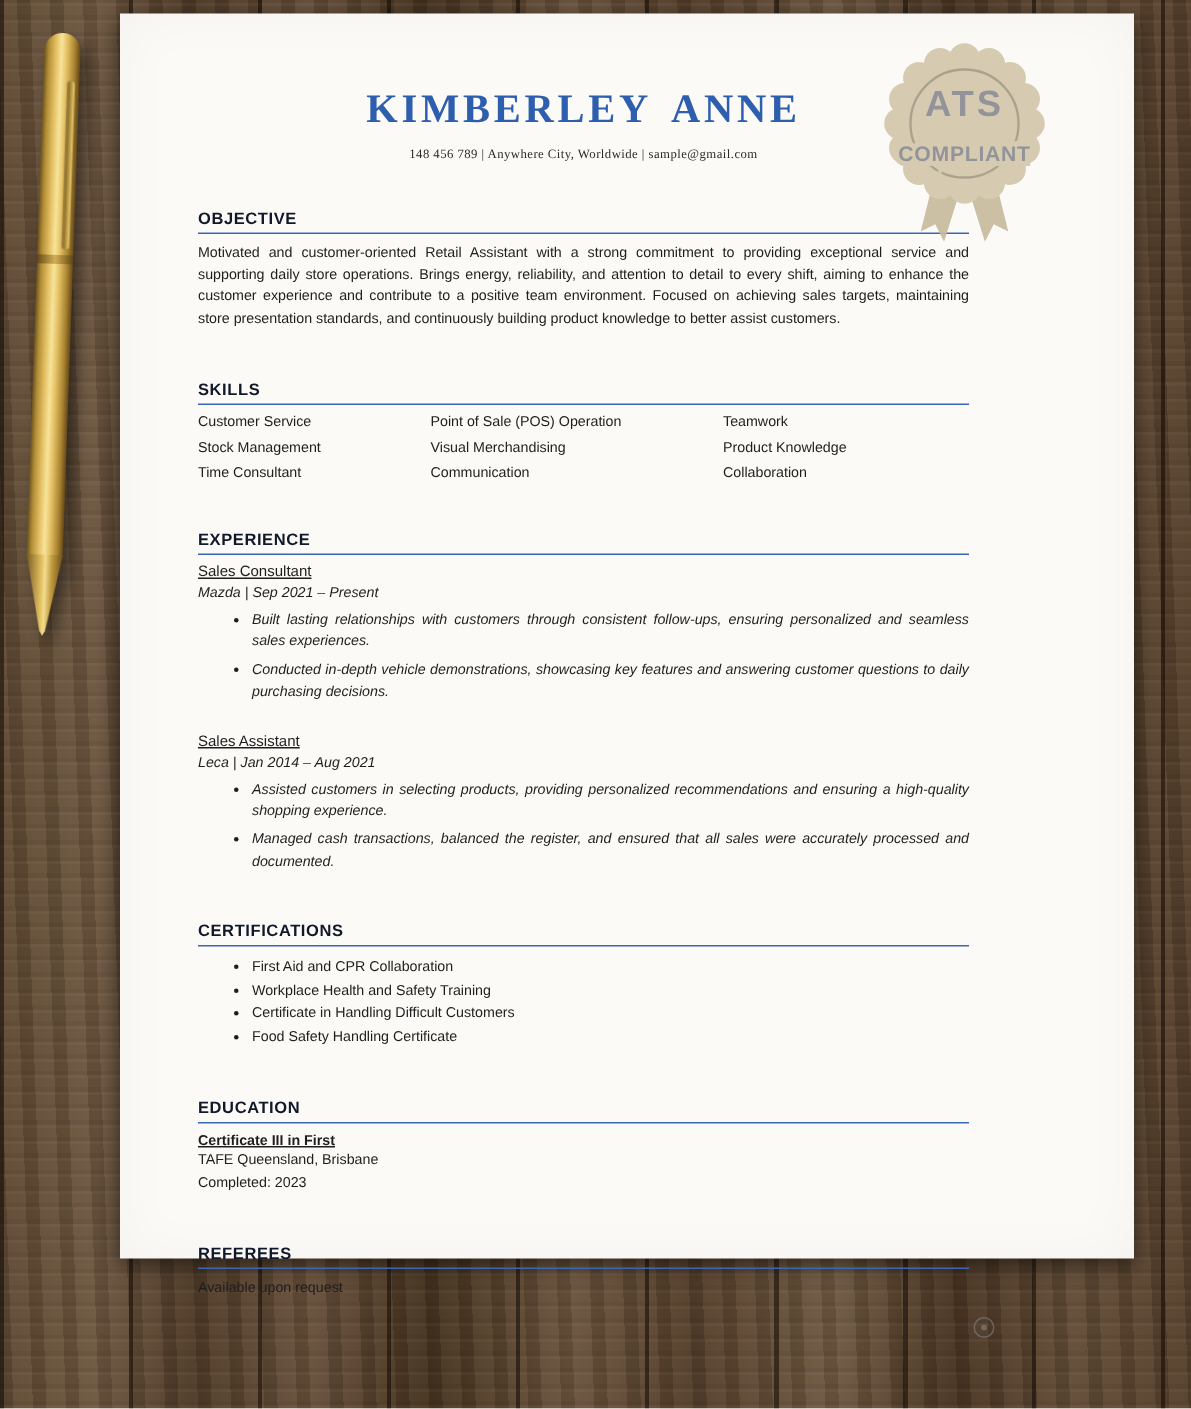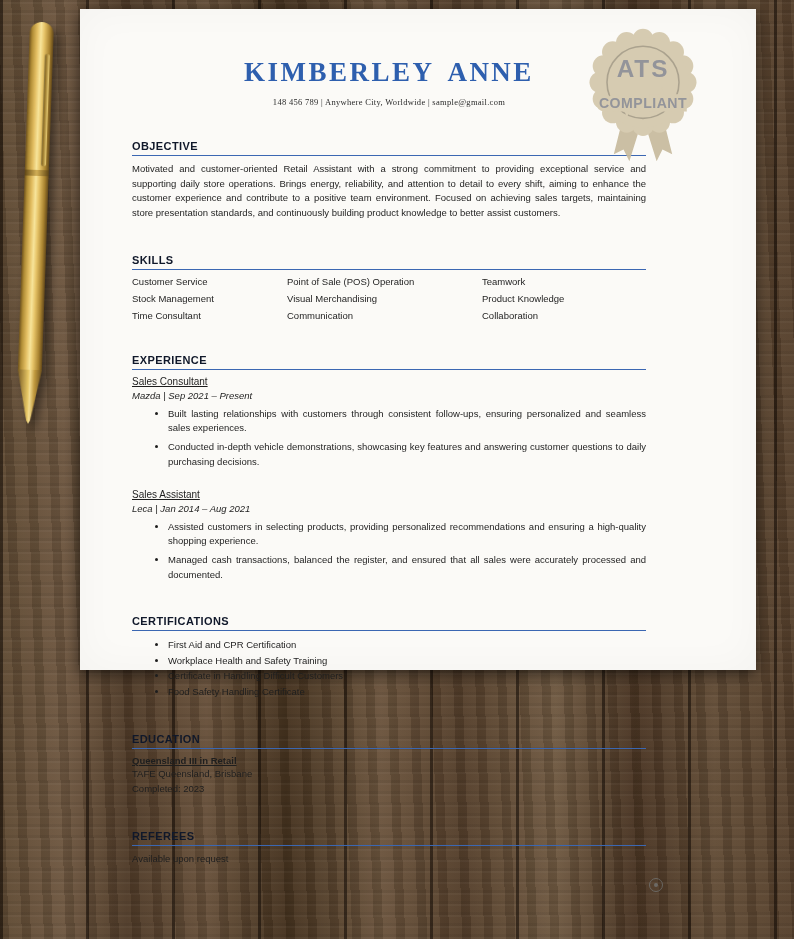--- a/index.html
+++ b/index.html
@@ -29,21 +29,21 @@
        background:linear-gradient(90deg,#6e521d 0%,#b08c35 12%,#e3be62 32%,#f7e49a 48%,#e6c367 62%,#a8822f 85%,#64491a 100%);}
   .pen-band{position:absolute;left:0;top:148px;width:100%;height:6px;
        background:linear-gradient(90deg,#5c4415,#caa54b 50%,#5c4415);opacity:.85;}
   .pen-clip{position:absolute;right:3px;top:32px;width:4px;height:112px;border-radius:3px;
        background:linear-gradient(90deg,#8a681f,#e9cd74);box-shadow:-1px 0 1px rgba(0,0,0,.35);}
   .pen-tip{position:absolute;left:0;bottom:-52px;width:24px;height:54px;
        background:linear-gradient(90deg,#7a5c22,#e8c866 45%,#f3dd92 52%,#c29b3f 70%,#6e521d);
        clip-path:polygon(0 0,100% 0,58% 94%,50% 100%,42% 94%);}
 
   
-  .paper{position:absolute;left:80px;top:9px;width:676px;height:661px;
+  .paper{position:absolute;left:80px;top:9px;width:676px;height:830px;
        background:#fbfaf7;box-shadow:0 4px 14px rgba(0,0,0,.55), inset 0 0 40px rgba(0,0,0,.03);
        box-sizing:border-box;padding:40px 110px 0 52px;color:var(--ink);}
 
   .resume-header{text-align:center;}
   .candidate-name{margin:8px 0 0;font-family:"Liberation Serif",serif;font-weight:bold;
        font-size:27px;letter-spacing:2.5px;word-spacing:6px;color:var(--accent);}
   .contact{margin:9px 0 0;font-family:"Liberation Serif",serif;font-size:8.5px;
        letter-spacing:.3px;color:#2b2b2b;}
 
   .section{margin-top:33px;}
@@ -51,21 +51,21 @@
        border-bottom:1.5px solid #3b67b2;padding-bottom:3px;}
   .para{margin:2px 0 0;font-size:9.5px;line-height:1.55;text-align:justify;}
 
   .skills-grid{display:grid;grid-template-columns:155px 195px 1fr;row-gap:6px;
        font-size:9.5px;margin-top:4px;}
 
   .job{margin-top:6px;}
   .job + .job{margin-top:20px;}
   .job-role{font-size:10px;text-decoration:underline;}
   .job-meta{font-size:9.5px;font-style:italic;margin-top:3px;}
-  ul.bullets{margin:6px 0 0;padding-left:36px;}
+  ul.bullets{margin:6px 0 0;padding-left:36px;font-style:italic;}
   ul.bullets li{font-size:9.5px;line-height:1.5;text-align:justify;margin-bottom:5px;}
   ul.plain{margin:4px 0 0;padding-left:36px;}
   ul.plain li{font-size:9.5px;line-height:1.65;}
 
   .edu-degree{font-size:9.5px;font-weight:bold;text-decoration:underline;margin-top:4px;}
   .edu-line{font-size:9.5px;line-height:1.65;}
 
   
   .badge{position:absolute;left:570px;top:22px;width:146px;height:146px;}
 
@@ -132,30 +132,30 @@
         <ul class="bullets">
           <li>Assisted customers in selecting products, providing personalized recommendations and ensuring a high-quality shopping experience.</li>
           <li>Managed cash transactions, balanced the register, and ensured that all sales were accurately processed  and documented.</li>
         </ul>
       </div>
     </section>
 
     <section class="section">
       <h2 class="sec-title">CERTIFICATIONS</h2>
       <ul class="plain">
-        <li>First Aid and CPR Certification</li>
+        <li>First Aid and CPR Collaboration</li>
         <li>Workplace Health and Safety Training</li>
         <li>Certificate in Handling Difficult Customers</li>
         <li>Food Safety Handling Certificate</li>
       </ul>
     </section>
 
     <section class="section">
       <h2 class="sec-title">EDUCATION</h2>
-      <div class="edu-degree">Queensland III in Retail</div>
+      <div class="edu-degree">Certificate III in First</div>
       <div class="edu-line">TAFE Queensland, Brisbane</div>
       <div class="edu-line">Completed: 2023</div>
     </section>
 
     <section class="section">
       <h2 class="sec-title">REFEREES</h2>
       <p class="para">Available upon request</p>
     </section>
 
   </div>

